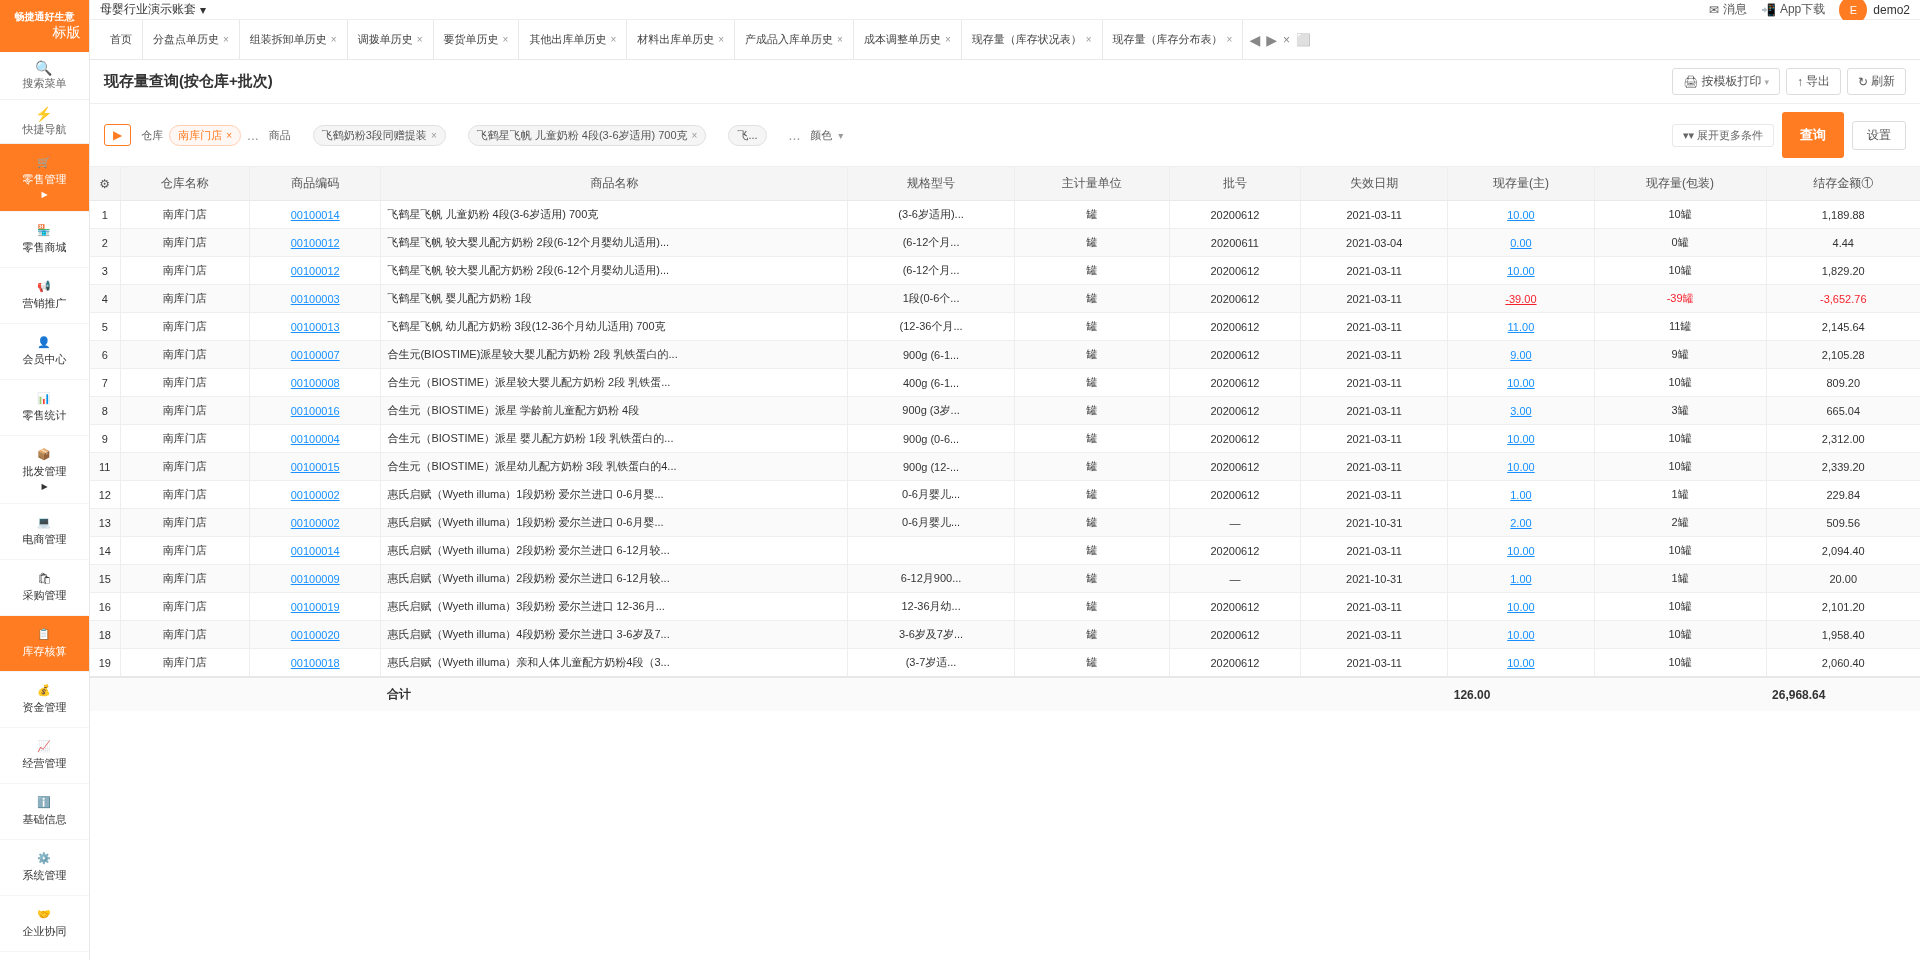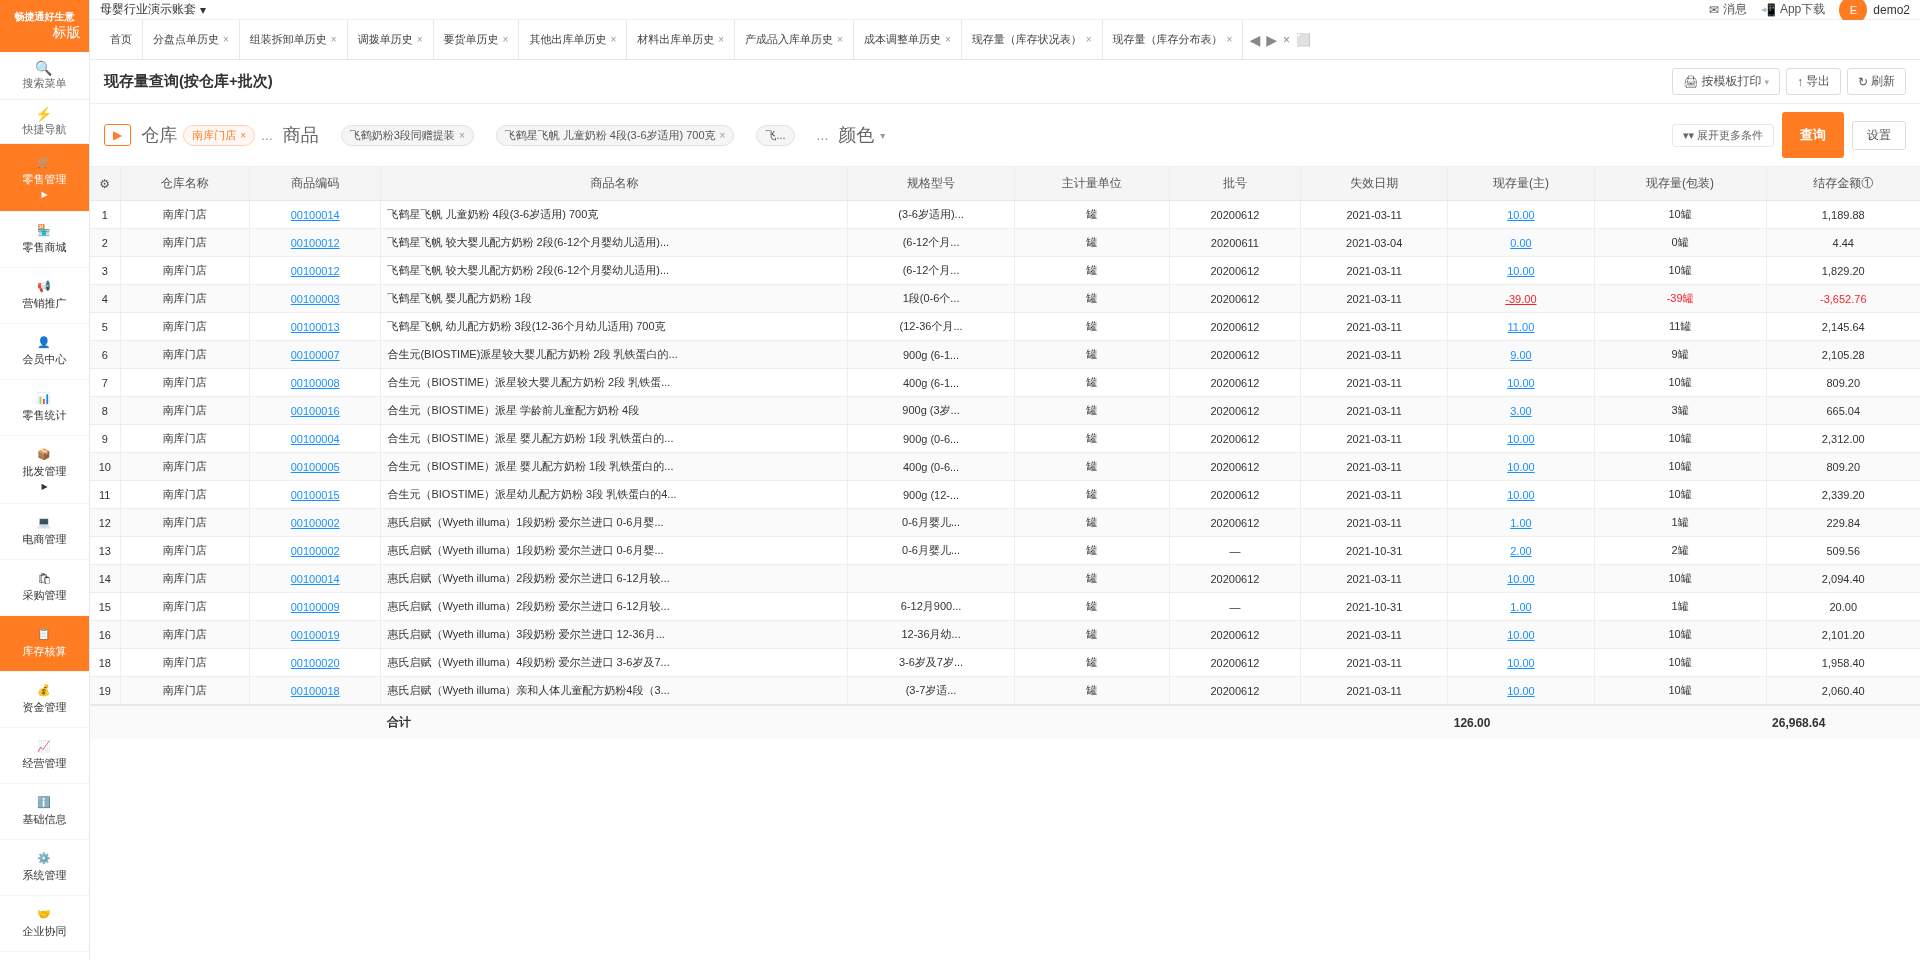--- a/index.html
+++ b/index.html
@@ -21,21 +21,21 @@
     .top-nav-left { display: flex; align-items: center; gap: 0; padding-left: 10px; }
     .tab-item { font-size: 11px; color: #444; padding: 0 10px; height: 40px; display: flex; align-items: center; cursor: pointer; border-right: 1px solid #e8e8e8; white-space: nowrap; gap: 4px; }
     .tab-close { color: #999; font-size: 10px; cursor: pointer; }
     .avatar { width: 28px; height: 28px; border-radius: 50%; background: #ff7c23; display: flex; align-items: center; justify-content: center; color: #fff; font-size: 11px; cursor: pointer; }
     .user-name { font-size: 12px; color: #333; cursor: pointer; }
     .tab-nav-arrows { display: flex; align-items: center; gap: 2px; margin-left: 4px; }
     .tab-nav-arrows span { cursor: pointer; color: #888; font-size: 14px; padding: 2px; }
     .page-title { font-size: 15px; font-weight: bold; color: #333; }
     .toolbar-btn { border: 1px solid #ddd; background: #fff; font-size: 12px; color: #555; padding: 4px 10px; border-radius: 3px; cursor: pointer; display: flex; align-items: center; gap: 3px; }
     .filter-expand-btn { color: #ff7c23; background: #fff; border: 1px solid #ff7c23; border-radius: 3px; padding: 3px 8px; font-size: 12px; cursor: pointer; flex-shrink: 0; }
-    .filter-label { font-size: 18px; color: #666; }
+    .filter-label { font-size: 11px; color: #666; }
     .filter-tag { background: #f5f5f5; border: 1px solid #e0e0e0; border-radius: 12px; padding: 2px 8px; font-size: 11px; color: #555; display: flex; align-items: center; gap: 4px; cursor: pointer; }
     .filter-tag .close-x { color: #999; font-size: 10px; cursor: pointer; }
     .expand-more-btn { background: #fff; border: 1px solid #e8e8e8; border-radius: 3px; padding: 3px 10px; font-size: 11px; color: #666; cursor: pointer; margin-left: auto; display: flex; align-items: center; gap: 3px; }
 
     
     .warehouse-selector { display: flex; align-items: center; gap: 6px; }
     .ws-tag { background: #fff7f3; border: 1px solid #ffcfb3; border-radius: 12px; padding: 2px 8px; font-size: 11px; color: #ff7c23; display: flex; align-items: center; gap: 4px; }
     .goods-selector { display: flex; align-items: center; gap: 22px; }
     .color-selector { display: flex; align-items: center; gap: 6px; }
 
@@ -426,33 +426,20 @@
     <td class="td-left" style="max-width:220px;overflow:hidden;text-overflow:ellipsis;" title="合生元（BIOSTIME）派星 婴儿配方奶粉 1段 乳铁蛋白的...">合生元（BIOSTIME）派星 婴儿配方奶粉 1段 乳铁蛋白的...</td>
     <td>900g (0-6...</td>
     <td>罐</td>
     <td>20200612</td>
     <td>2021-03-11</td>
     <td class="td-link">10.00</td>
     <td class="">10罐</td>
     <td class="">2,312.00</td>
   </tr>
             <tr>
-    <td>10</td>
-    <td>南库门店</td>
-    <td class="td-link">00100005</td>
-    <td class="td-left" style="max-width:220px;overflow:hidden;text-overflow:ellipsis;" title="合生元（BIOSTIME）派星 婴儿配方奶粉 1段 乳铁蛋白的...">合生元（BIOSTIME）派星 婴儿配方奶粉 1段 乳铁蛋白的...</td>
-    <td>400g (0-6...</td>
-    <td>罐</td>
-    <td>20200612</td>
-    <td>2021-03-11</td>
-    <td class="td-link">10.00</td>
-    <td class="">10罐</td>
-    <td class="">809.20</td>
-  </tr>
-            <tr>
     <td>11</td>
     <td>南库门店</td>
     <td class="td-link">00100015</td>
     <td class="td-left" style="max-width:220px;overflow:hidden;text-overflow:ellipsis;" title="合生元（BIOSTIME）派星幼儿配方奶粉 3段 乳铁蛋白的4...">合生元（BIOSTIME）派星幼儿配方奶粉 3段 乳铁蛋白的4...</td>
     <td>900g (12-...</td>
     <td>罐</td>
     <td>20200612</td>
     <td>2021-03-11</td>
     <td class="td-link">10.00</td>
     <td class="">10罐</td>

